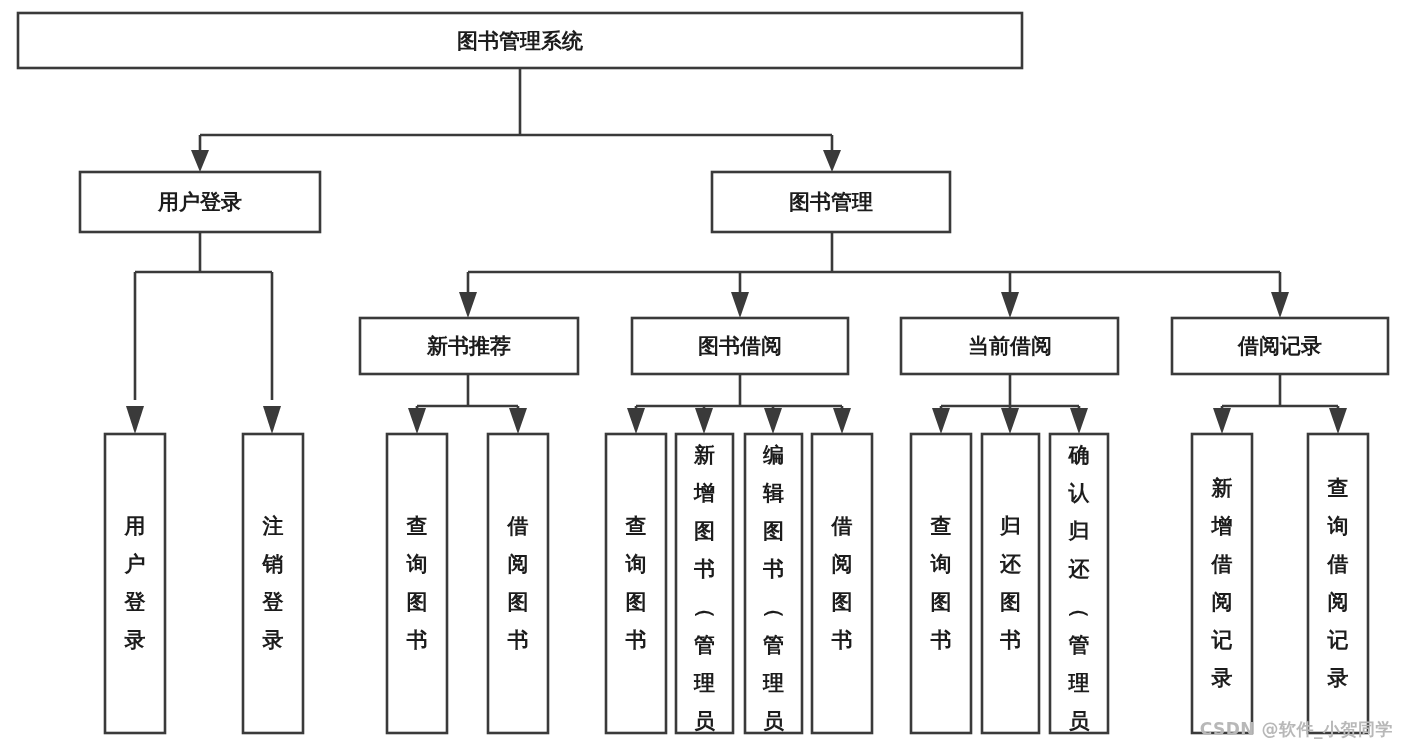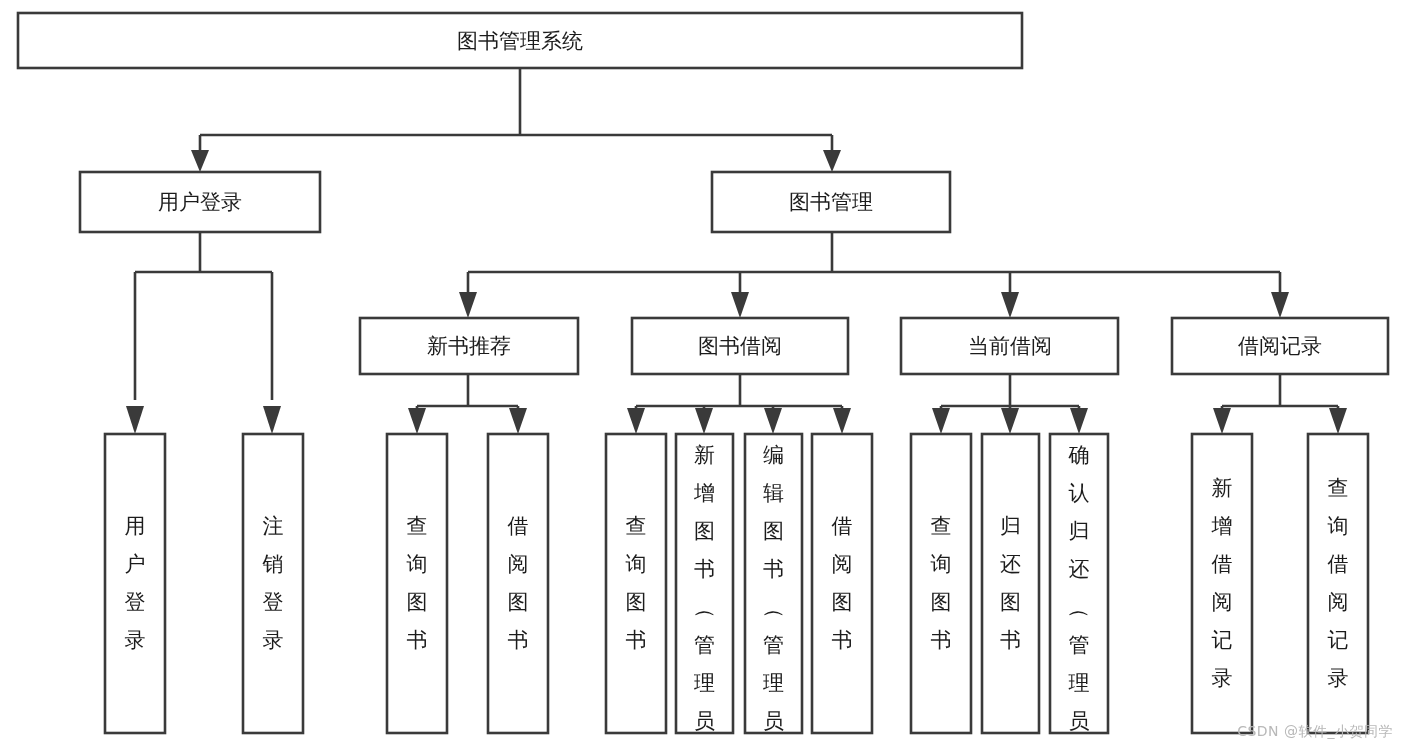--- a/index.html
+++ b/index.html
@@ -10,20 +10,21 @@
   body {
     width: 1405px;
     height: 747px;
     font-family: "DejaVu Sans", "Liberation Sans", sans-serif;
     overflow: hidden;
   }
   #diagram-root {
     position: relative;
     width: 1401px;
     height: 747px;
+    font-weight: bold;
   }
   svg.canvas {
     position: absolute;
     top: 0;
     left: 0;
     width: 1405px;
     height: 747px;
   }
   .node-box {
     fill: #ffffff;
@@ -52,21 +53,21 @@
     fill: #1c1c1c;
     font-family: "DejaVu Sans", "Liberation Sans", sans-serif;
     font-size: 21px;
     text-anchor: middle;
   }
   .watermark {
     position: absolute;
     right: 8px;
     bottom: 6px;
     font-family: "DejaVu Sans", "Liberation Sans", sans-serif;
-    font-size: 14px;
+    font-size: 17px;
     color: #b8b8b8;
     letter-spacing: 0.5px;
     white-space: nowrap;
     pointer-events: none;
   }
 </style>
 </head>
 <body>
 
 <div id="diagram-root">

